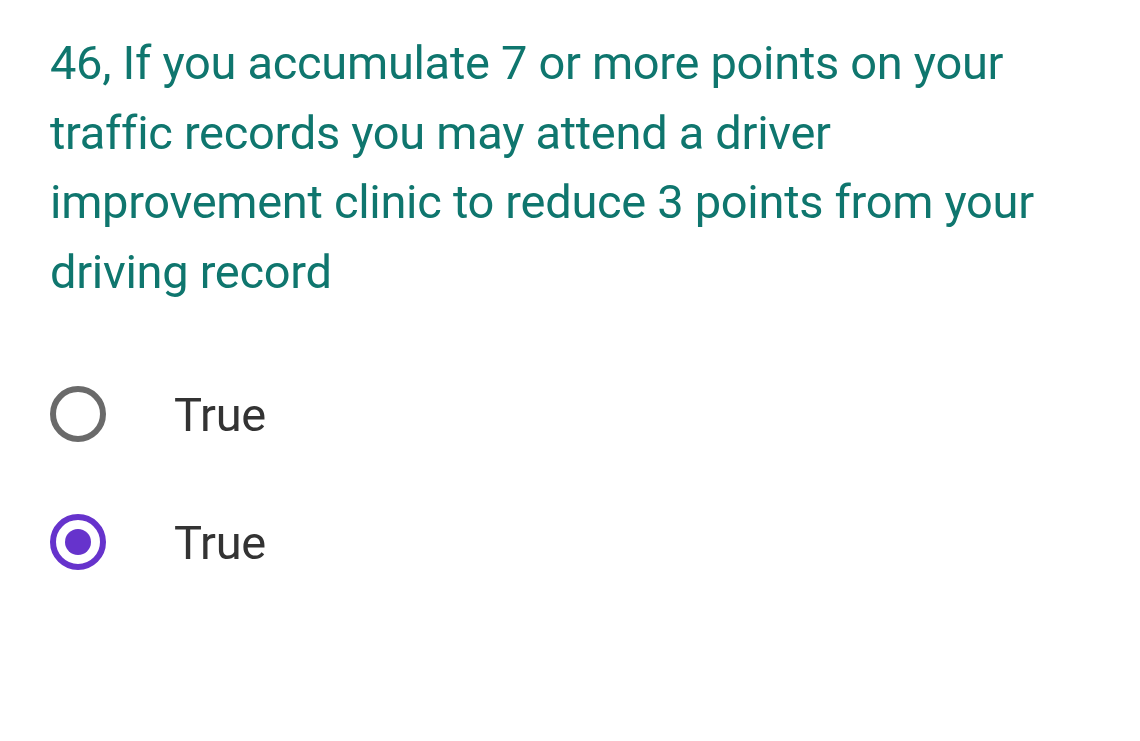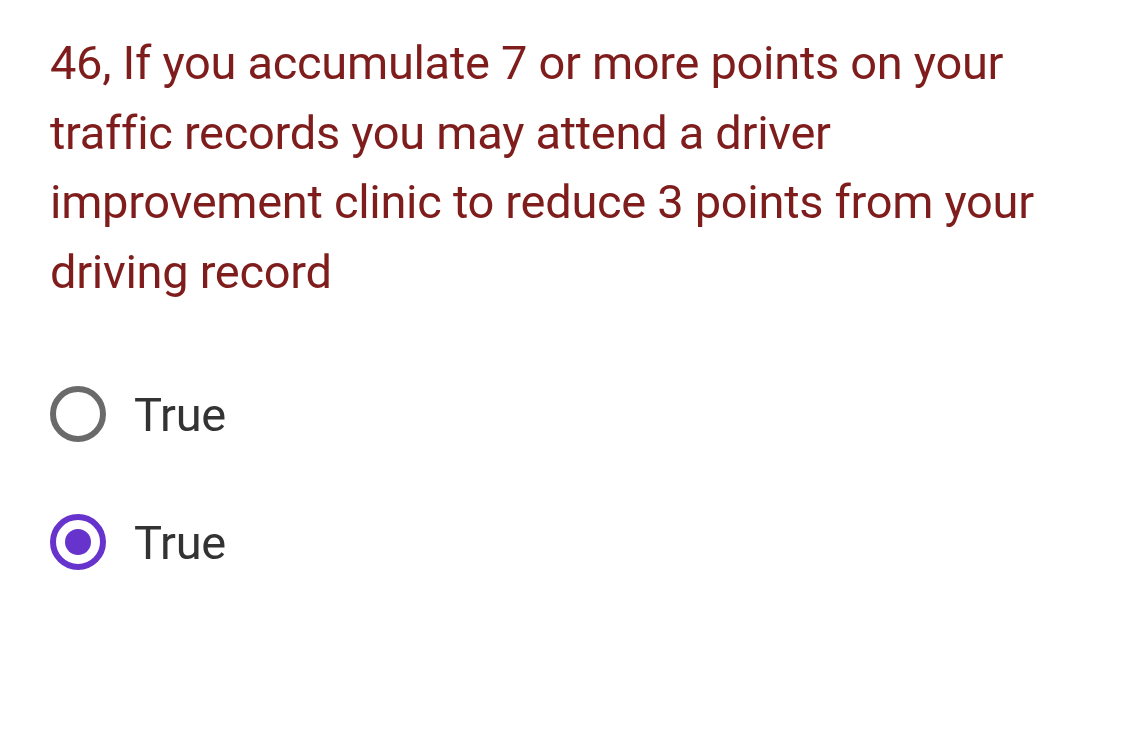--- a/index.html
+++ b/index.html
@@ -10,33 +10,33 @@
     body {
       font-family: -apple-system, BlinkMacSystemFont, 'Segoe UI', Roboto, Helvetica, Arial, sans-serif;
       background: #ffffff;
       width: 1140px;
       height: 741px;
       padding: 28px 40px 28px 50px;
     }
     .question {
       font-size: 47px;
       line-height: 1.48;
-      color: #7f1d1d;
+      color: #0f766e;
       letter-spacing: -0.3px;
       margin-bottom: 80px;
     }
     .options {
       display: flex;
       flex-direction: column;
       gap: 72px;
     }
     .option {
       display: flex;
       align-items: center;
-      gap: 28px;
+      gap: 68px;
       cursor: pointer;
     }
     .radio {
       position: relative;
       width: 56px;
       height: 56px;
       flex-shrink: 0;
     }
     .radio-circle-unselected {
       width: 56px;

